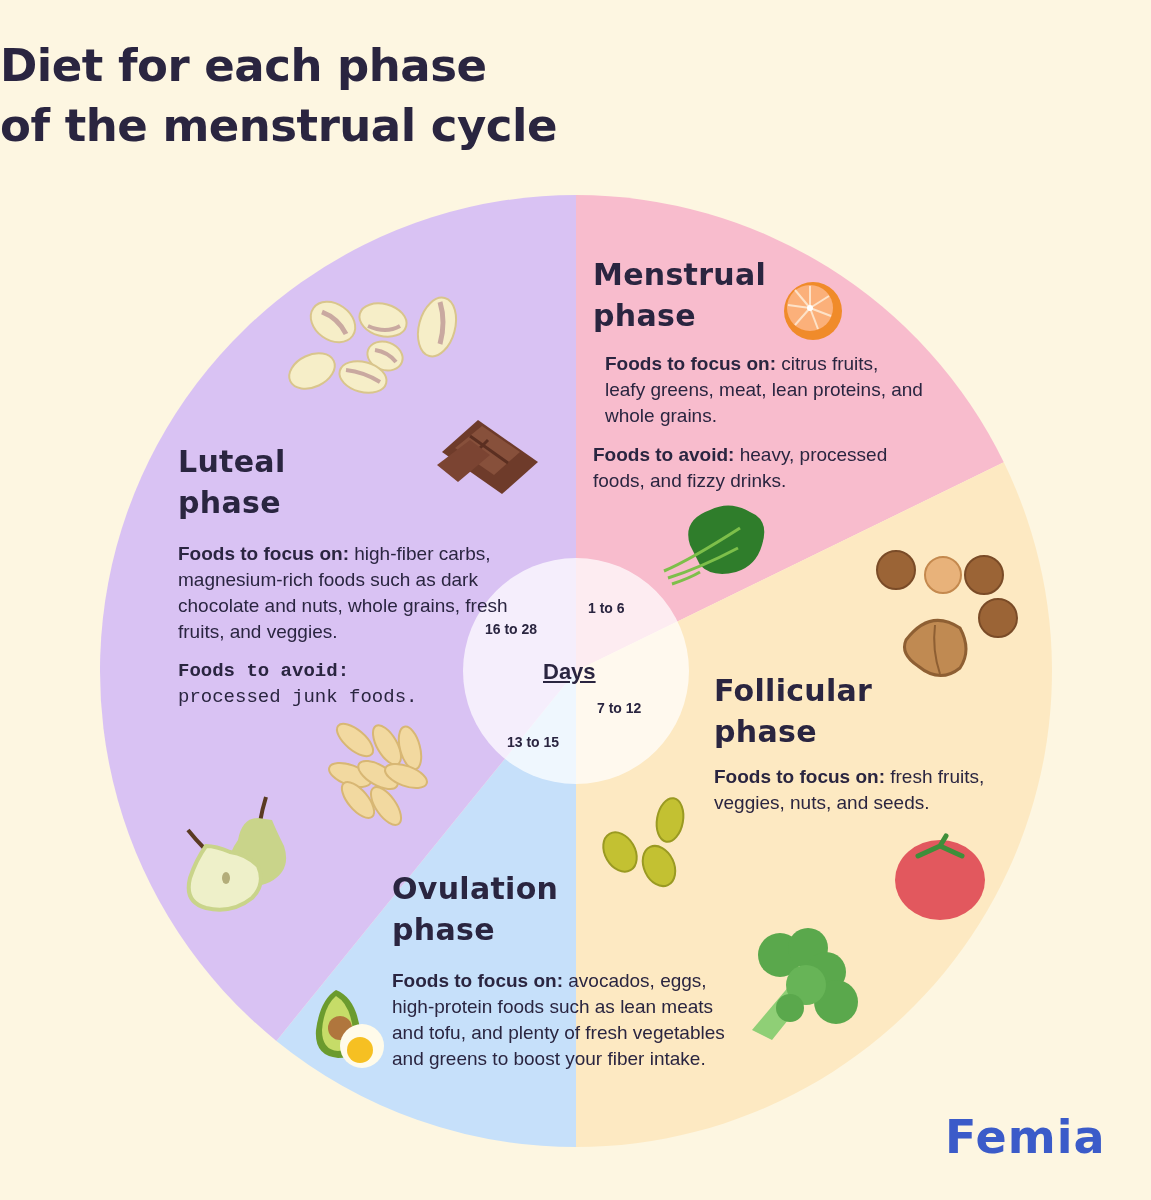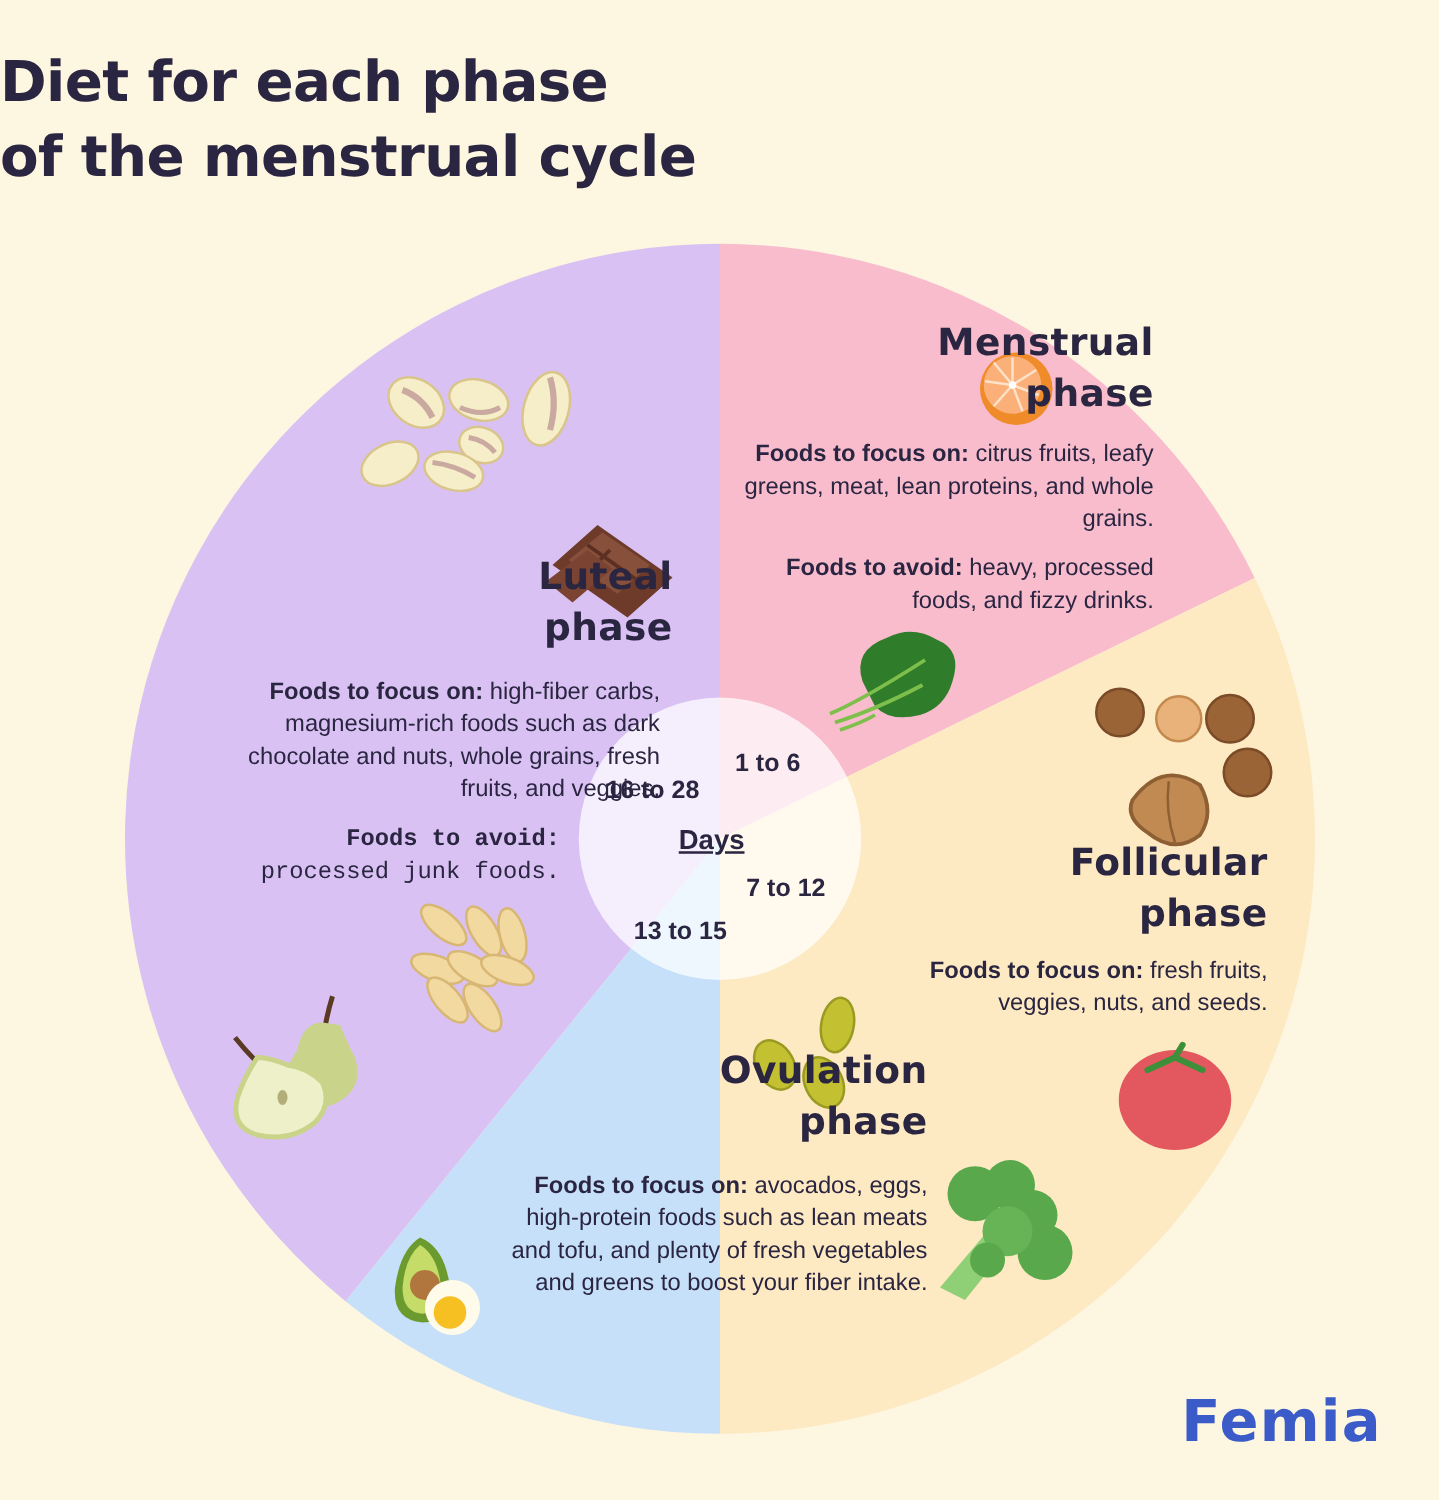--- a/index.html
+++ b/index.html
@@ -9,33 +9,33 @@
     position: relative;
     font-family: "DejaVu Sans", sans-serif;
     color: #2a2540;
   }
   .title {
     position: absolute; left: 0; top: 36px; width: 1151px;
     text-align: left; font-weight: bold; font-size: 45px; line-height: 60px;
     letter-spacing: -0.5px; color: #2a2540;
   }
   svg.wheel { position: absolute; left: 0; top: 0; }
-  .block { position: absolute; text-align: right; }
+  .block { position: absolute; }
   .phase-title {
     font-weight: bold; font-size: 30px; line-height: 41px; color: #2a2540;
     letter-spacing: 0.3px;
   }
   .para {
     font-family: "Liberation Sans", sans-serif;
     font-size: 19px; line-height: 26px; color: #2a2540; margin-top: 13px;
   }
   .para b { font-weight: bold; }
   .days-label {
     position: absolute; font-family: "Liberation Sans", sans-serif;
-    font-weight: bold; font-size: 20px; color: #2a2540; white-space: nowrap;
+    font-weight: bold; font-size: 14px; color: #2a2540; white-space: nowrap;
   }
   .days-center { font-size: 22px; }
   .logo {
     position: absolute; left: 945px; top: 1110px;
     font-weight: bold; font-size: 46px; color: #3b5bc9; letter-spacing: 1px;
   }
 </style>
 </head>
 <body>
 
@@ -159,21 +159,21 @@
 <div class="days-label" style="left:588px; top:600px;">1 to 6</div>
 <div class="days-label" style="left:597px; top:700px;">7 to 12</div>
 <div class="days-label" style="left:507px; top:734px;">13 to 15</div>
 <div class="days-label" style="left:485px; top:621px;">16 to 28</div>
 
 <div class="block" style="left:593px; top:254px; width:330px;">
   <div class="phase-title">
     <div>Menstrual</div>
     <div>phase</div>
   </div>
-  <div class="para" style="margin-top:15px;">
+  <div class="para" style="margin-top:15px;margin-left:12px;">
     <b>Foods to focus on:</b><span> citrus fruits, leafy greens, meat, lean proteins, and whole grains.</span>
   </div>
   <div class="para">
     <b>Foods to avoid:</b><span> heavy, processed foods, and fizzy drinks.</span>
   </div>
 </div>
 
 <div class="block" style="left:178px; top:441px; width:360px;">
   <div class="phase-title">
     <div>Luteal</div>
@@ -190,21 +190,21 @@
 <div class="block" style="left:714px; top:670px; width:300px;">
   <div class="phase-title">
     <div>Follicular</div>
     <div>phase</div>
   </div>
   <div class="para" style="margin-top:12px;">
     <b>Foods to focus on:</b><span> fresh fruits, veggies, nuts, and seeds.</span>
   </div>
 </div>
 
-<div class="block" style="left:392px; top:836px; width:350px;">
+<div class="block" style="left:392px; top:868px; width:350px;">
   <div class="phase-title">
     <div>Ovulation</div>
     <div>phase</div>
   </div>
   <div class="para" style="margin-top:18px;">
     <b>Foods to focus on:</b><span> avocados, eggs, high-protein foods such as lean meats and tofu, and plenty of fresh vegetables and greens to boost your fiber intake.</span>
   </div>
 </div>
 
 <div class="logo">Femia</div>

